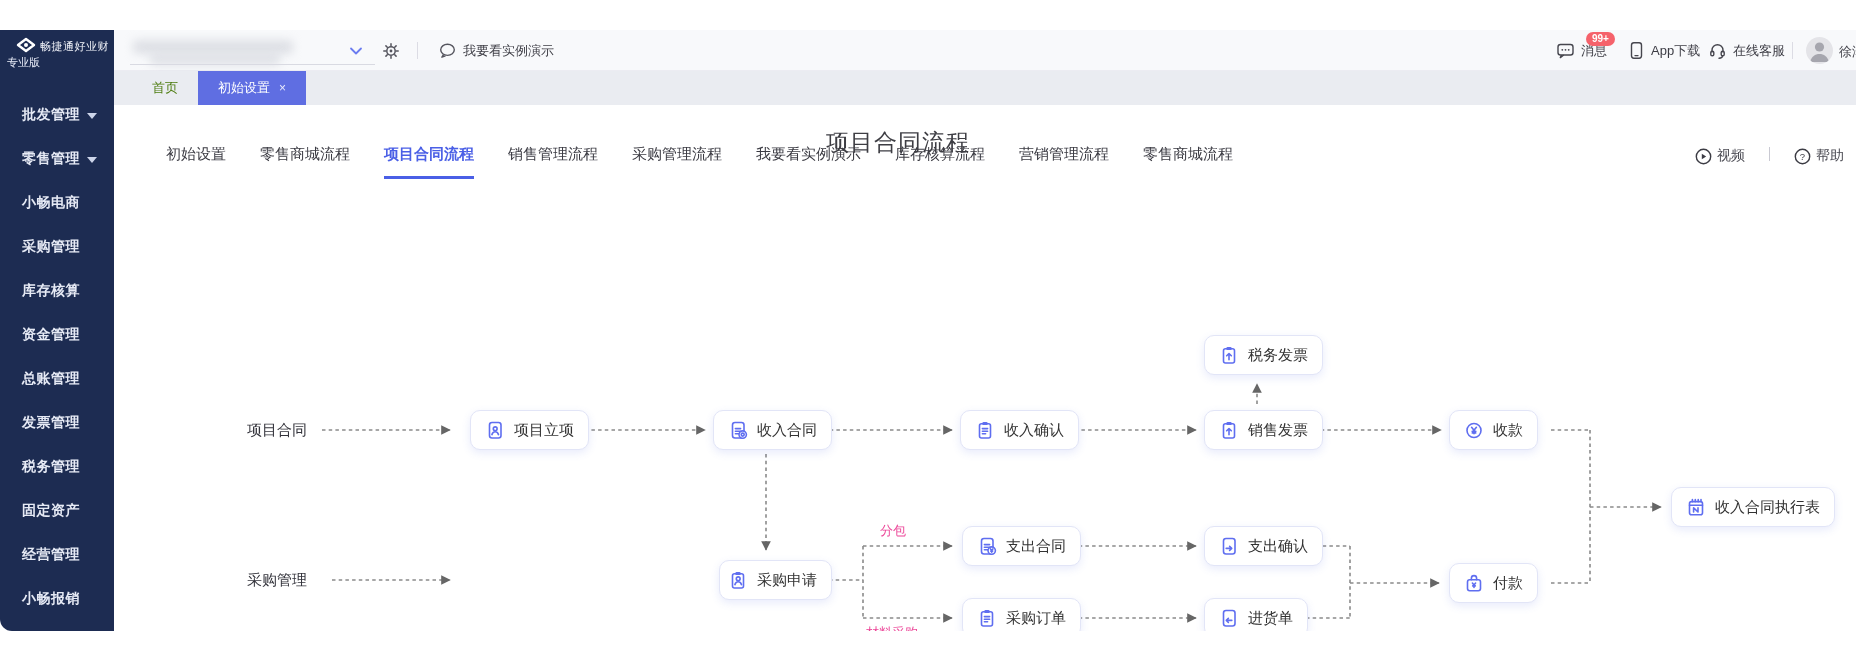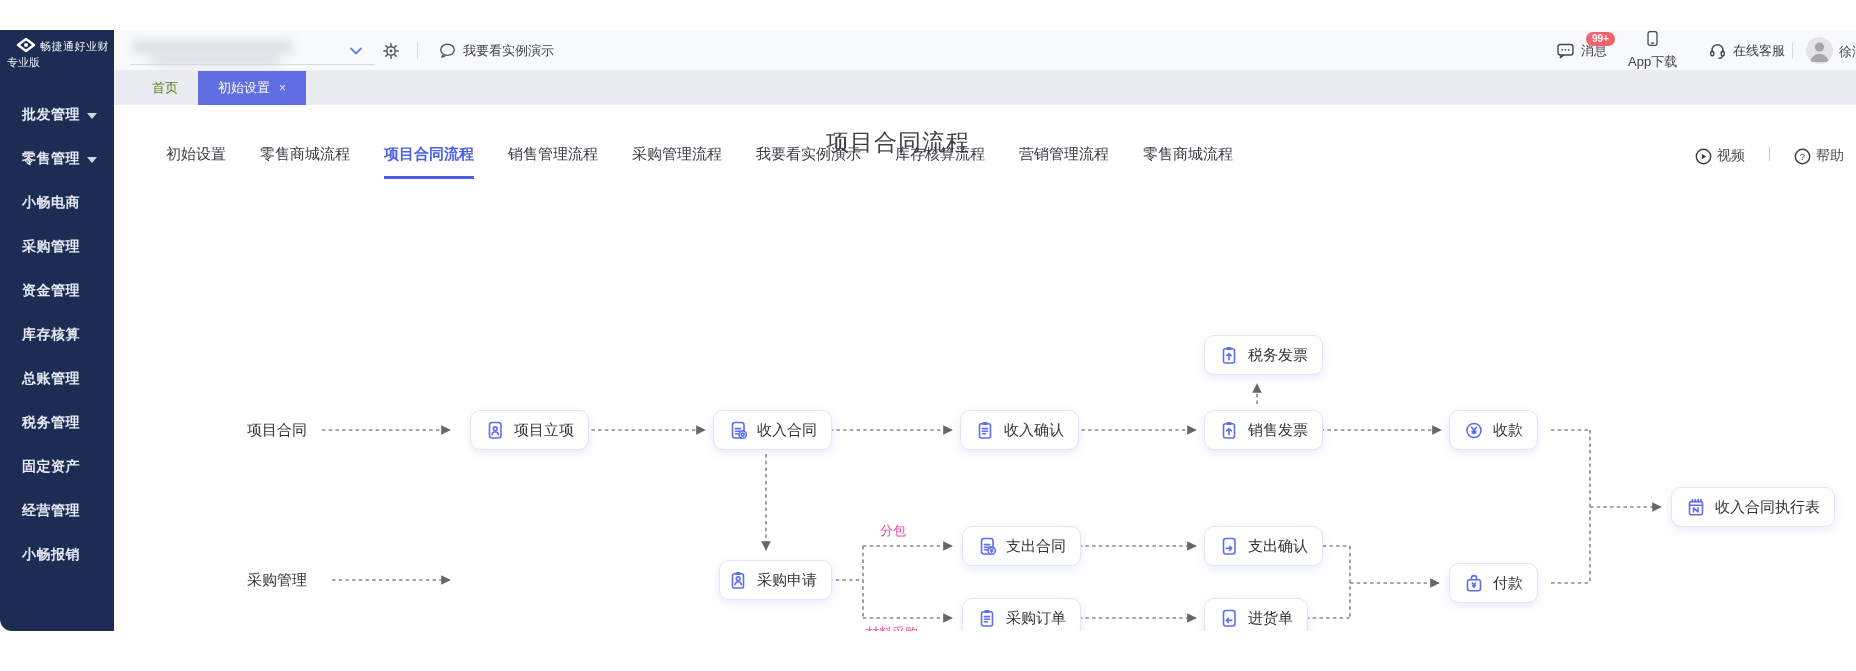--- a/index.html
+++ b/index.html
@@ -99,21 +99,21 @@
         <g fill="#46464e">
           <circle cx="6.3" cy="8.8" r=".9"></circle>
           <circle cx="9.5" cy="8.8" r=".9"></circle>
           <circle cx="12.7" cy="8.8" r=".9"></circle>
         </g>
       </svg>
     <span>消息</span>
   </div>
   <div class="badge">99+</div>
 
-  <div class="hdr-item" style="left:1628px;flex-direction:column;">
+  <div class="hdr-item" style="left:1628px;">
     <svg width="17" height="19" viewBox="0 0 17 19">
         <rect x="3.5" y="1.8" width="10" height="15.4" rx="2.4" fill="none" stroke="#46464e" stroke-width="1.4"></rect>
         <path d="M7 14.6h3" stroke="#46464e" stroke-width="1.4" stroke-linecap="round"></path>
       </svg>
     <span>App下载</span>
   </div>
 
   <div class="hdr-item" style="left:1708px;">
     <svg width="19" height="19" viewBox="0 0 19 19">
         <path d="M4 11V9.2a5.5 5.5 0 0 1 11 0V11" fill="none" stroke="#46464e" stroke-width="1.4" stroke-linecap="round"></path>
@@ -141,27 +141,30 @@
         <span>零售管理</span>
         <span class="caret"></span>
       </div>
     <div class="side-item">
         <span>小畅电商</span>
       </div>
     <div class="side-item">
         <span>采购管理</span>
       </div>
     <div class="side-item">
+        <span>库存核算</span>
+      </div>
+    <div class="side-item">
         <span>资金管理</span>
       </div>
     <div class="side-item">
-        <span>库存核算</span>
-      </div>
-    <div class="side-item">
         <span>总账管理</span>
+      </div>
+    <div class="side-item">
+        <span>发票管理</span>
       </div>
     <div class="side-item">
         <span>税务管理</span>
       </div>
     <div class="side-item">
         <span>固定资产</span>
       </div>
     <div class="side-item">
         <span>经营管理</span>
       </div>

